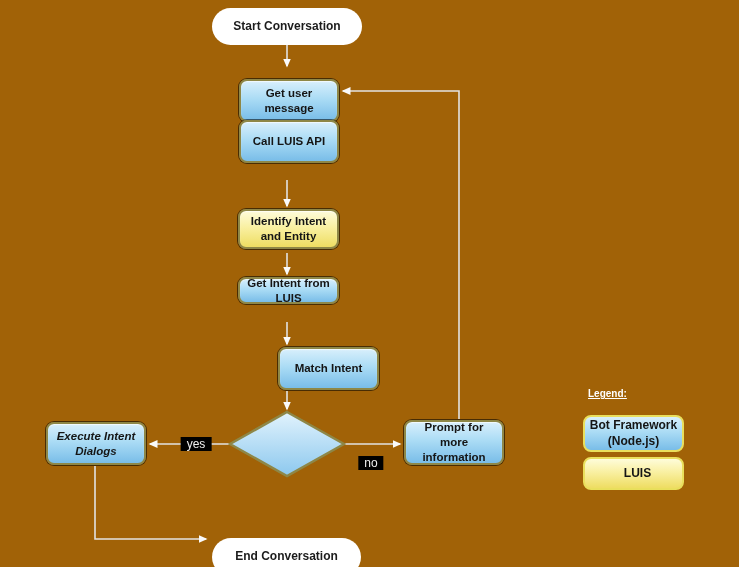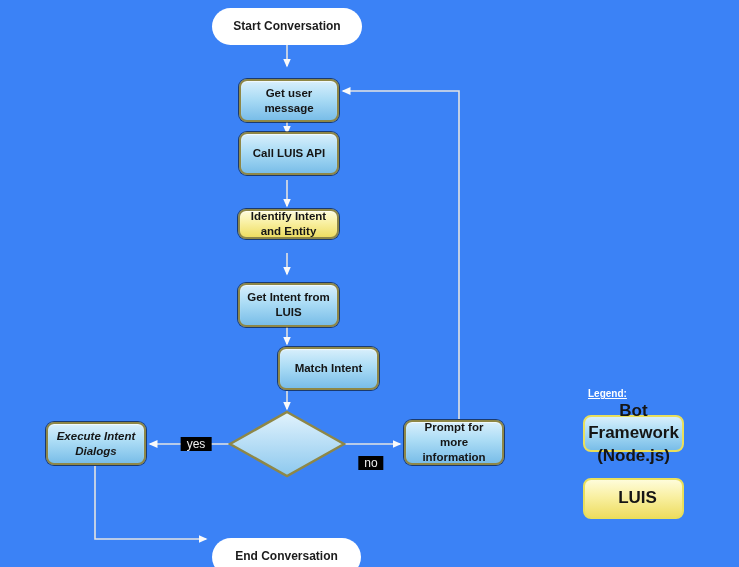--- a/index.html
+++ b/index.html
@@ -1,17 +1,17 @@
 <!DOCTYPE html>
 <html><head>
 <meta charset="utf-8">
 <style>
   html,body{margin:0;padding:0;background:#000;}
   .canvas{
-    position:relative;width:739px;height:567px;background:#3b82f6;overflow:hidden;
+    position:relative;width:739px;height:567px;background:#a16207;overflow:hidden;
     font-family:"Liberation Sans","DejaVu Sans",sans-serif;
   }
   .wires{position:absolute;left:0;top:0;width:739px;height:567px;}
   .node{
     position:absolute;display:flex;align-items:center;justify-content:center;
     text-align:center;box-sizing:border-box;
     font-size:11.5px;font-weight:700;color:#151515;line-height:1.3;
     border-radius:8px;padding:2px 6px;
   }
   .blue{
@@ -39,29 +39,29 @@
     background:#000;color:#efefef;font-size:12px;padding:0 6px;
   }
   .legend-title{
     position:absolute;left:588px;top:388px;
     color:#fff;font-size:10px;font-weight:700;text-decoration:underline;
   }
   .legend-box{
     position:absolute;left:583px;width:101px;
     display:flex;align-items:center;justify-content:center;text-align:center;
     box-sizing:border-box;border-radius:8px;
-    font-size:17px;font-weight:700;color:#151515;line-height:1.3;
+    font-size:12px;font-weight:700;color:#151515;line-height:1.3;
   }
   .legend-blue{
     top:415px;height:37px;
     background:linear-gradient(180deg,#d8effc 0%,#abdcf5 45%,#79bde8 100%);
     border:2px solid #e9df5c;
   }
   .legend-yellow{
-    top:478px;height:41px;
+    top:457px;height:33px;
     background:linear-gradient(180deg,#fefcda 0%,#f9f0a2 45%,#eedd62 100%);
     border:2px solid #e9df5c;
     padding-left:8px;
   }
 </style>
 </head>
 <body>
 
 <div class="canvas">
 
@@ -86,29 +86,29 @@
   </svg>
 
   <div class="node pill" style="left:212px;top:8px;width:150px;height:37px;border-radius:19px;">
     <span>Start Conversation</span>
   </div>
 
   <div class="node blue" style="left:239px;top:70px;width:100px;height:43px;margin-top:9px;">
     <span>Get user message</span>
   </div>
 
-  <div class="node blue" style="left:239px;top:132px;width:100px;height:43px;">
+  <div class="node blue" style="left:239px;top:120px;width:100px;height:43px;">
     <span>Call LUIS API</span>
   </div>
 
-  <div class="node yellow" style="left:238px;top:209px;width:101px;height:30px;">
+  <div class="node yellow" style="left:238px;top:209px;width:101px;height:40px;">
     <span>Identify Intent and Entity</span>
   </div>
 
-  <div class="node blue" style="left:238px;top:283px;width:101px;height:44px;justify-content:flex-end;">
+  <div class="node blue" style="left:238px;top:277px;width:101px;height:27px;justify-content:flex-end;">
     <span>Get Intent from LUIS</span>
   </div>
 
   <div class="node blue" style="left:238px;top:347px;width:101px;height:43px;margin-left:40px;">
     <span>Match Intent</span>
   </div>
 
   <div class="diamond-wrap">
     <svg width="118" height="68" viewBox="0 0 118 68">
       <defs>

